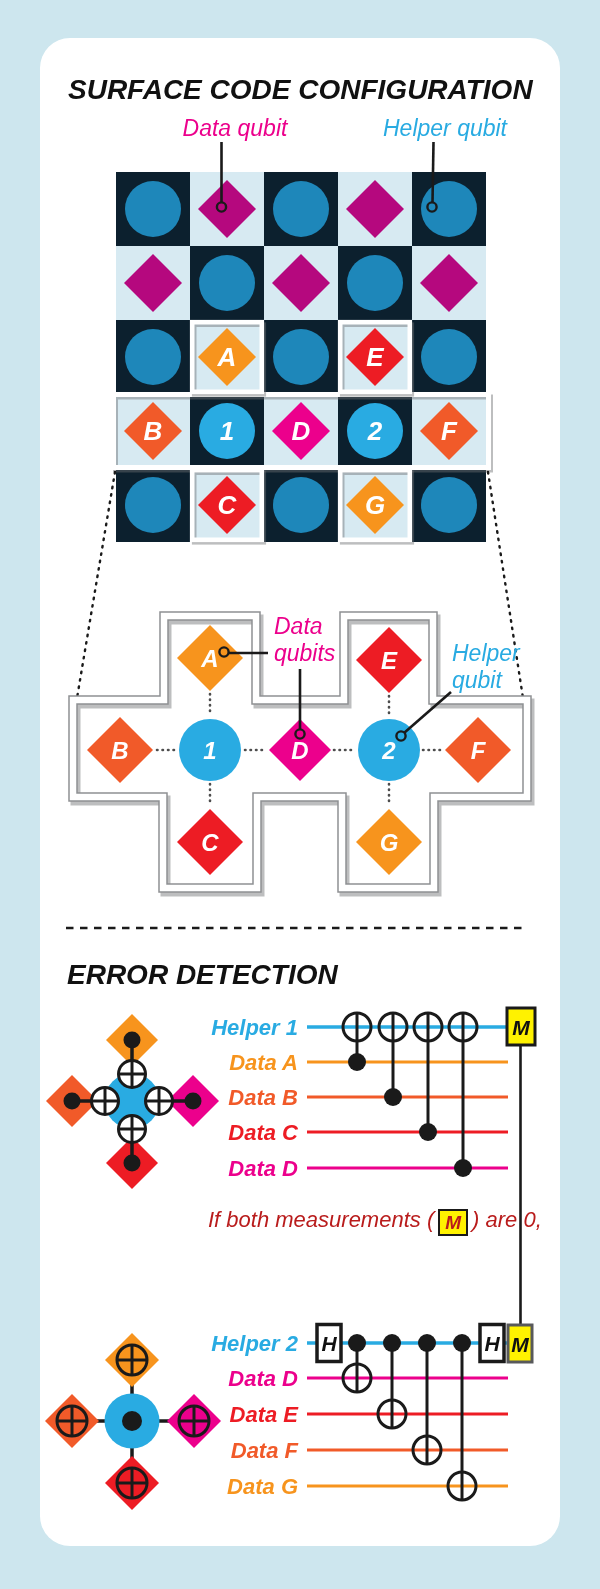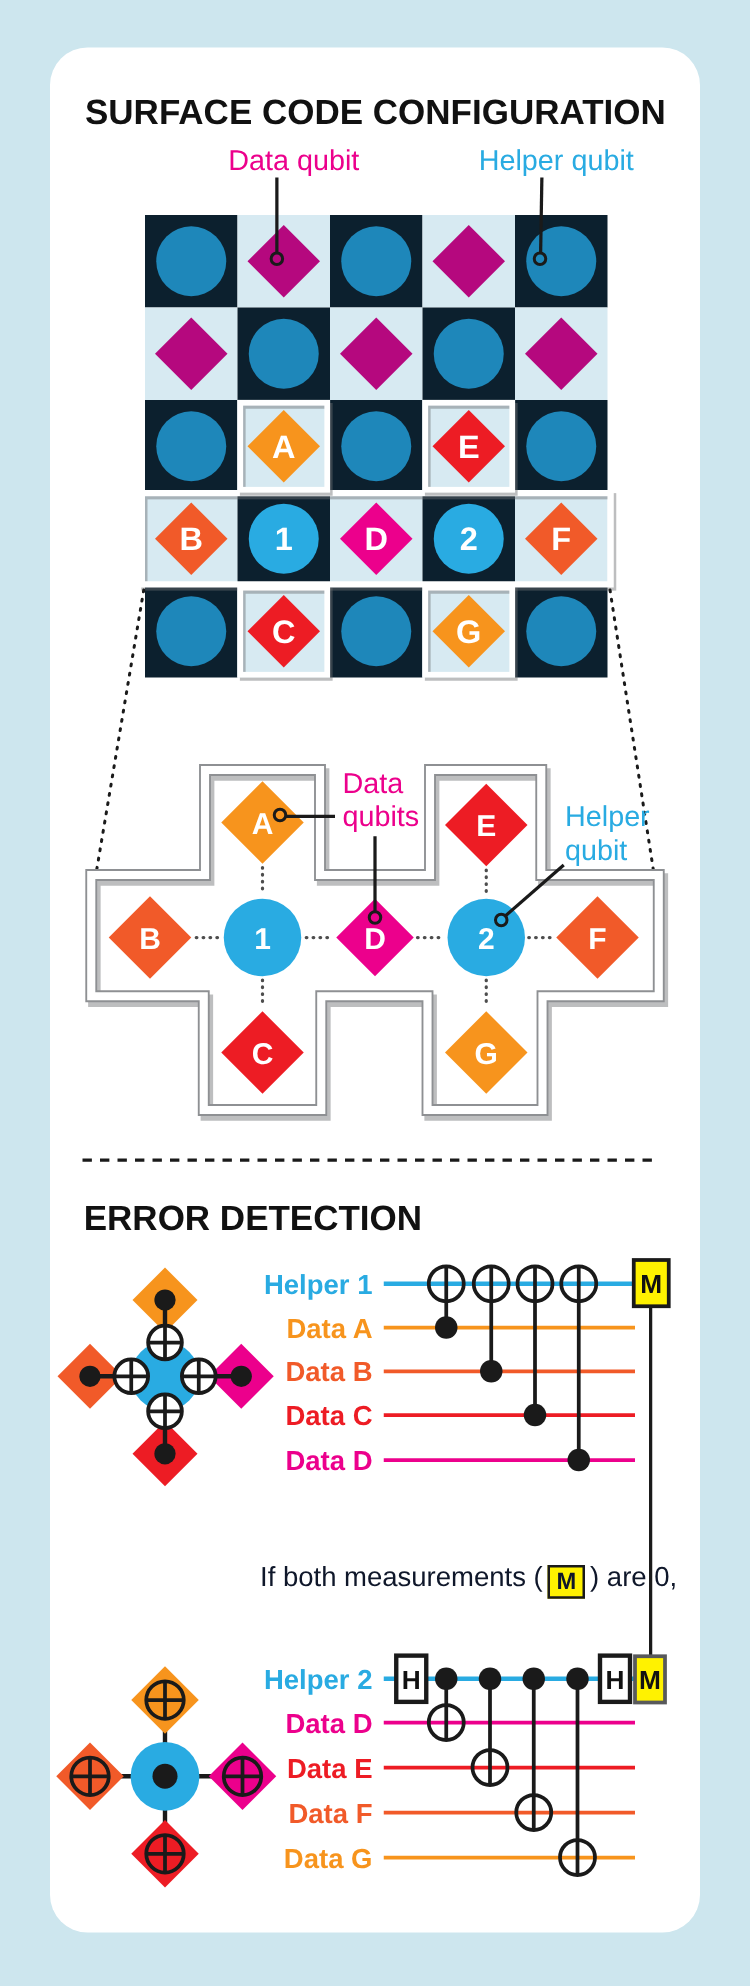--- a/index.html
+++ b/index.html
@@ -1,28 +1,28 @@
 <!DOCTYPE html>
 <html><head>
 <meta charset="utf-8">
 <style>
   html,body{margin:0;padding:0;}
   .stage{position:relative;width:600px;height:1589px;background:#cde6ee;overflow:hidden;
-         font-family:"Liberation Sans",sans-serif;}
+         font-family:"Liberation Sans",sans-serif;font-style:italic;}
   .card{position:absolute;left:40px;top:38px;width:520px;height:1508px;background:#ffffff;border-radius:30px;}
   svg.gfx{position:absolute;left:0;top:0;z-index:2;}
   svg text{font-family:"Liberation Sans",sans-serif;}
   .t-title{font-size:28px;font-weight:700;fill:#111111;}
   .t-legend{font-size:23px;font-weight:400;}
   .t-zoomlabel{font-size:23px;font-weight:400;}
   .node-label{font-size:24px;font-weight:700;fill:#ffffff;text-anchor:middle;}
   .cell-label{font-size:26px;font-weight:700;fill:#ffffff;text-anchor:middle;}
   .wire-label{font-size:22px;font-weight:700;text-anchor:end;}
   .box-letter{font-size:21px;font-weight:700;fill:#111111;text-anchor:middle;}
-  .note{position:absolute;left:208px;top:1246px;z-index:3;font-size:22px;color:#0f172a;
+  .note{position:absolute;left:208px;top:1204px;z-index:3;font-size:22px;color:#b91c1c;
         line-height:32px;white-space:nowrap;}
   .mbox{display:inline-block;background:#fff200;border:2.5px solid #1a1a1a;font-weight:700;
         font-size:19px;line-height:23px;padding:0 5px;margin:0 4px;vertical-align:-2px;}
 </style>
 </head>
 <body>
 
 <div class="stage">
   <div class="card"></div>
 

